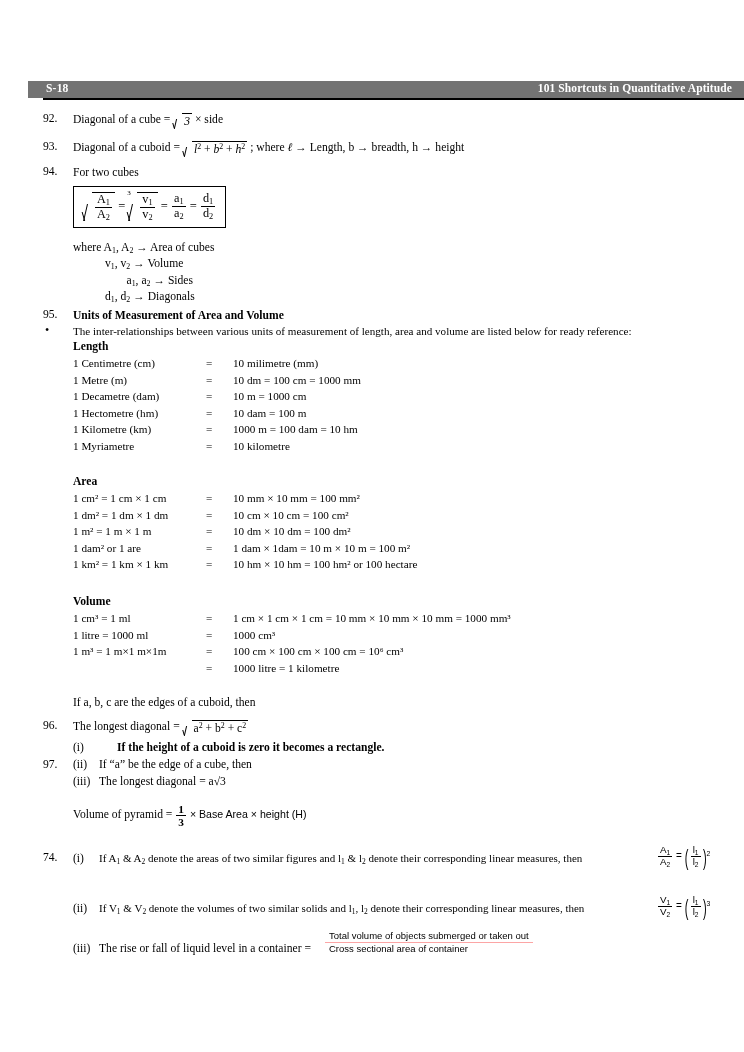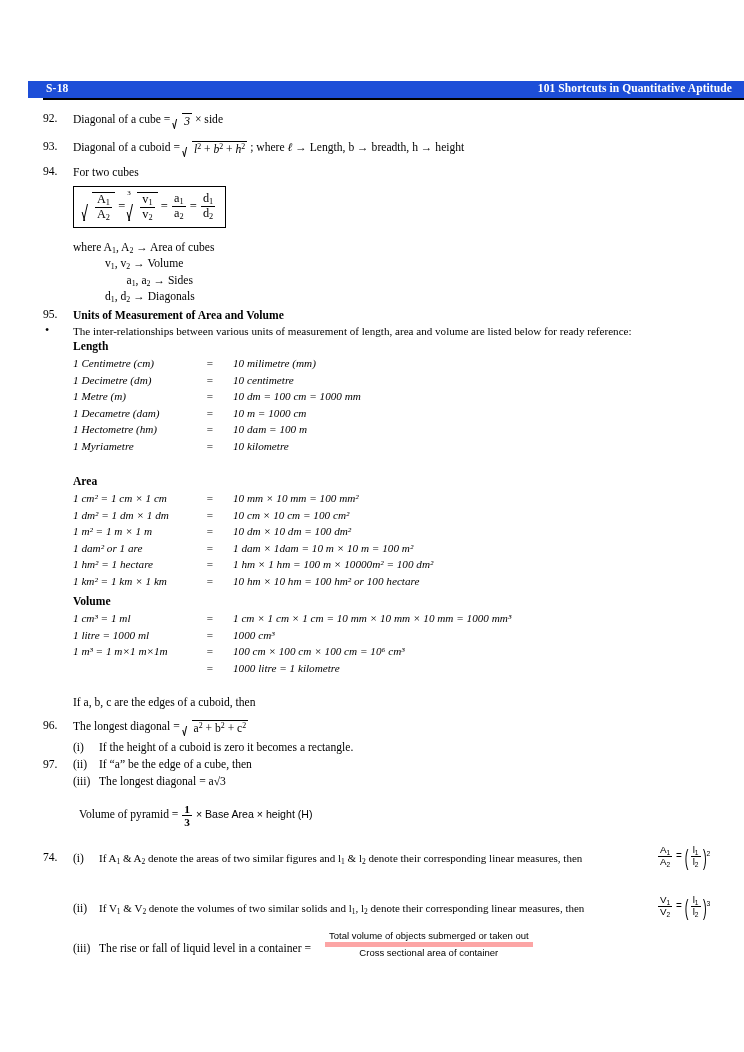--- a/index.html
+++ b/index.html
@@ -16,21 +16,21 @@
     overflow: hidden;
   }
 
   
   .page-header {
     position: absolute;
     left: 28px;
     top: 81px;
     width: 716px;
     height: 17px;
-    background: #1d4ed8;
+    background: #737373;
   }
   .page-header .folio {
     position: absolute;
     left: 18px;
     top: 1px;
     font-size: 11.5px;
     font-weight: bold;
     color: #ffffff;
     letter-spacing: 0.2px;
   }
@@ -137,21 +137,21 @@
     padding: 4px 9px 4px 9px;
     font-size: 12.5px;
     background: #fff;
   }
 
   
   .where-list { position: absolute; font-size: 11.6px; line-height: 1.42; }
 
   
   .meas-table { position: absolute; font-size: 11.2px; }
-  .meas-table .row { display: block; height: 16.6px; white-space: nowrap; font-style: italic; }
+  .meas-table .row { display: block; height: 16.6px; white-space: nowrap; }
   .meas-table .c1 { display: inline-block; width: 133px; }
   .meas-table .c2 { display: inline-block; width: 27px; }
   .meas-table .c3 { display: inline-block; }
   .sect-head {
     position: absolute;
     font-size: 11.6px;
     font-weight: bold;
     text-align: center;
   }
 
@@ -175,27 +175,27 @@
     position: absolute;
     top: 50%;
     transform: translateY(-50%) scaleY(2.05);
     font-size: 11px;
   }
   .paren::before { content: "("; left: 0; }
   .paren::after  { content: ")"; right: 0; }
 
   .bigfrac {
     position: absolute;
-    text-align: center;
+    text-align: left;
     font-family: "Liberation Sans", sans-serif;
     font-size: 9.5px;
     line-height: 1.25;
   }
   .bigfrac .nu { display: block; padding: 0 4px; }
-  .bigfrac .de { display: block; padding: 0 4px; border-top: 5px solid #fca5a5; }
+  .bigfrac .de { display: block; padding: 0 4px; border-top: 1px solid #fca5a5; }
 </style>
 </head>
 <body>
 
 <div class="page-header">
   <span class="folio">S-18</span>
   <span class="book-title">101 Shortcuts in Quantitative Aptitude</span>
 </div>
 <div class="header-rule"></div>
 
@@ -241,63 +241,62 @@
 
   <span class="num" style="left:43px; top:308px;">95.</span>
   <span class="item bold" style="left:73px; top:308px;">Units of Measurement of Area and Volume</span>
 
   <span class="bullet" style="left:45px; top:323px;">•</span>
   <span class="item" style="left:73px; top:324px; font-size:11.1px;">The inter-relationships between various units of measurement of length, area and volume are listed below for ready reference:</span>
 
   <span class="sect-head" style="left:73px; top:340px;">Length</span>
   <div class="meas-table" style="left:73px; top:357px;">
     <span class="row"><span class="c1">1 Centimetre (cm)</span><span class="c2">=</span><span class="c3">10 milimetre (mm)</span></span>
-    <span class="row"><span class="c1">1 Decimetre (dm)</span><span class="c2">=</span><span class="c3">10 centimetre</span></span>
     <span class="row"><span class="c1">1 Metre (m)</span><span class="c2">=</span><span class="c3">10 dm = 100 cm = 1000 mm</span></span>
     <span class="row"><span class="c1">1 Decametre (dam)</span><span class="c2">=</span><span class="c3">10 m = 1000 cm</span></span>
     <span class="row"><span class="c1">1 Hectometre (hm)</span><span class="c2">=</span><span class="c3">10 dam = 100 m</span></span>
+    <span class="row"><span class="c1">1 Kilometre (km)</span><span class="c2">=</span><span class="c3">1000 m = 100 dam = 10 hm</span></span>
     <span class="row"><span class="c1">1 Myriametre</span><span class="c2">=</span><span class="c3">10 kilometre</span></span>
   </div>
 
   <span class="sect-head" style="left:73px; top:475px;">Area</span>
   <div class="meas-table" style="left:73px; top:492px;">
     <span class="row"><span class="c1">1 cm² = 1 cm × 1 cm</span><span class="c2">=</span><span class="c3">10 mm × 10 mm = 100 mm²</span></span>
     <span class="row"><span class="c1">1 dm² = 1 dm × 1 dm</span><span class="c2">=</span><span class="c3">10 cm × 10 cm = 100 cm²</span></span>
     <span class="row"><span class="c1">1 m² = 1 m × 1 m</span><span class="c2">=</span><span class="c3">10 dm × 10 dm = 100 dm²</span></span>
     <span class="row"><span class="c1">1 dam² or 1 are</span><span class="c2">=</span><span class="c3">1 dam × 1dam = 10 m × 10 m = 100 m²</span></span>
-    <span class="row"><span class="c1">1 hm² = 1 hectare</span><span class="c2">=</span><span class="c3">1 hm × 1 hm = 100 m × 10000m² = 100 dm²</span></span>
     <span class="row"><span class="c1">1 km² = 1 km × 1 km</span><span class="c2">=</span><span class="c3">10 hm × 10 hm = 100 hm² or 100 hectare</span></span>
   </div>
 
   <span class="sect-head" style="left:73px; top:595px;">Volume</span>
   <div class="meas-table" style="left:73px; top:612px;">
     <span class="row"><span class="c1">1 cm³ = 1 ml</span><span class="c2">=</span><span class="c3">1 cm × 1 cm × 1 cm = 10 mm ×  10 mm × 10 mm = 1000 mm³</span></span>
     <span class="row"><span class="c1">1 litre = 1000 ml</span><span class="c2">=</span><span class="c3">1000 cm³</span></span>
     <span class="row"><span class="c1">1 m³ = 1 m×1 m×1m</span><span class="c2">=</span><span class="c3">100 cm × 100 cm × 100 cm = 10⁶ cm³</span></span>
     <span class="row"><span class="c1"></span><span class="c2">=</span><span class="c3">1000 litre = 1 kilometre</span></span>
   </div>
   <span class="item" style="left:73px; top:695px;">If a, b, c are the edges of a cuboid, then</span>
 
   <span class="num" style="left:43px; top:719px;">96.</span>
   <span class="item" style="left:73px; top:719px;">
     <span>The longest diagonal  =</span>
     <span class="sqrt"><span class="rad">a<sup>2</sup> + b<sup>2</sup> + c<sup>2</sup></span></span>
   </span>
 
   <span class="item" style="left:73px; top:740px;">(i)</span>
-  <span class="item" style="left:99px; top:740px;">If the height of a cuboid is zero it becomes a rectangle.</span>
+  <span class="item" style="left:117px; top:740px;font-weight:bold;">If the height of a cuboid is zero it becomes a rectangle.</span>
 
   <span class="item" style="left:73px; top:757px;">(ii)</span>
   <span class="item" style="left:99px; top:757px;">If “a” be the edge of a cube, then</span>
 
   <span class="item" style="left:73px; top:774px;">(iii)</span>
   <span class="item" style="left:99px; top:774px;">The longest diagonal = a√3</span>
 
   <span class="num" style="left:43px; top:758px;">97.</span>
-  <span class="item" style="left:79px; top:803px;">
+  <span class="item" style="left:73px; top:803px;">
     <span>Volume of pyramid  =</span>
     <span class="frac" style="font-weight:bold;"><span class="nu">1</span><span class="de">3</span></span>
     <span class="sans">× Base  Area × height  (H)</span>
   </span>
 
   <span class="num" style="left:43px; top:851px;">74.</span>
 
   <span class="item" style="left:73px; top:851px;">(i)</span>
   <span class="item" style="left:99px; top:851px; font-size:11px;">
     <span>If A</span><sub>1</sub><span> &amp; A</span><sub>2</sub><span> denote the areas of two similar figures and l</span><sub>1</sub><span> &amp; l</span><sub>2</sub><span> denote their corresponding linear measures, then</span>

